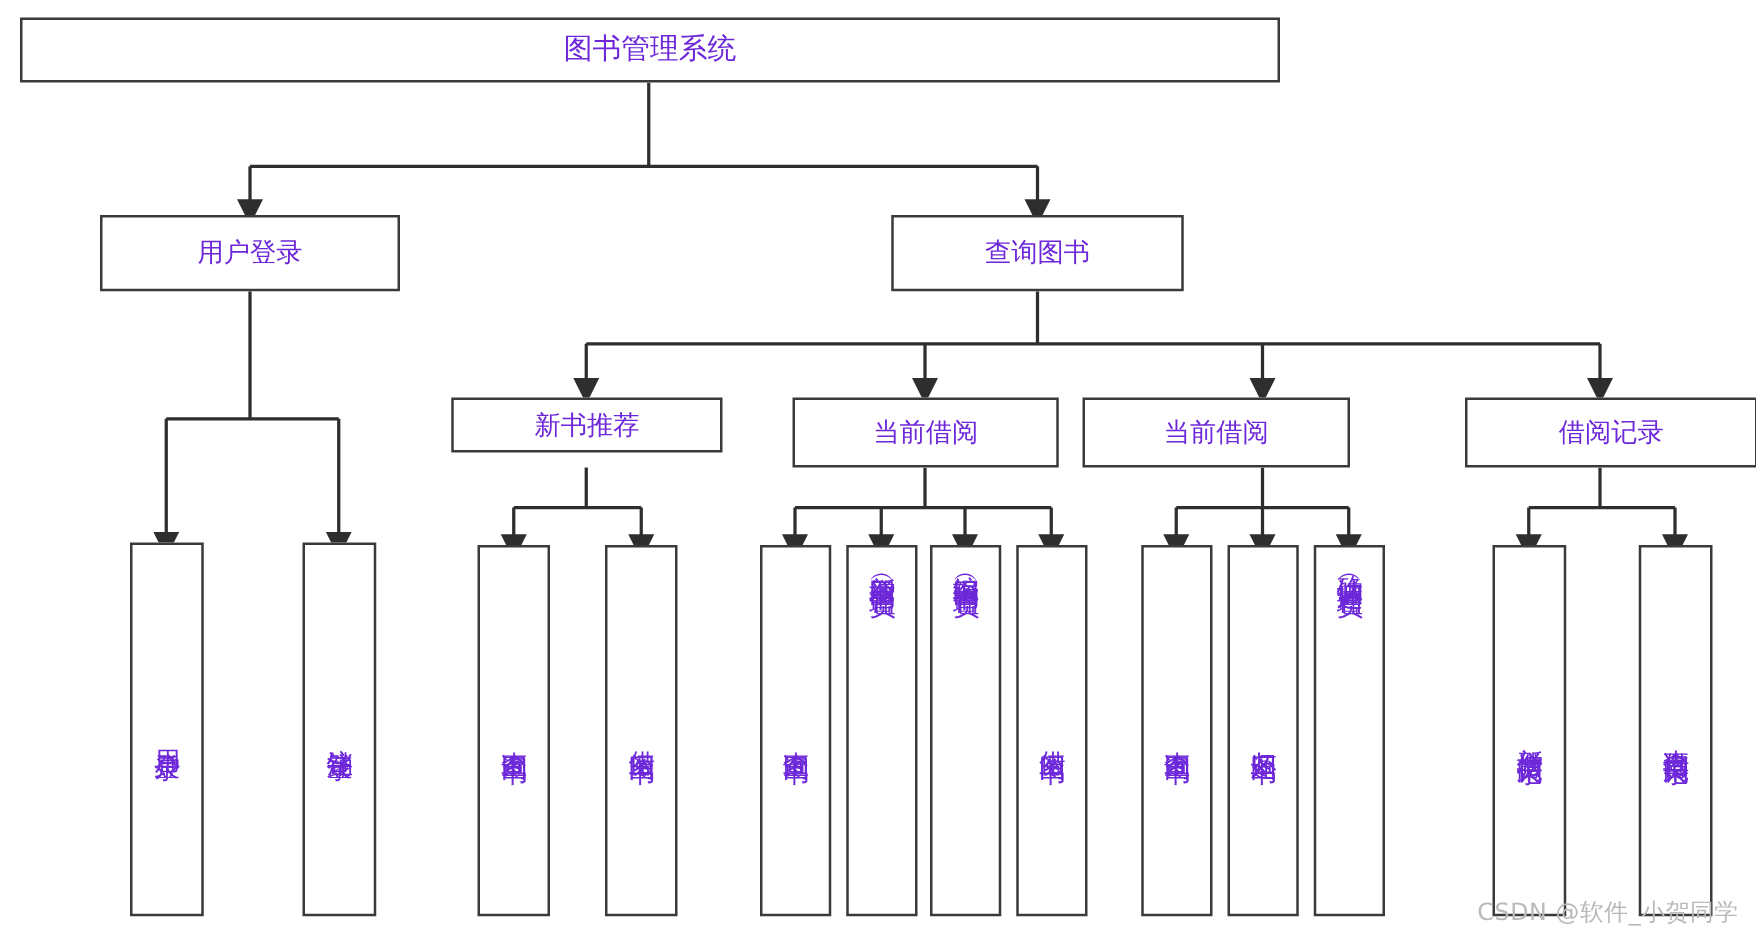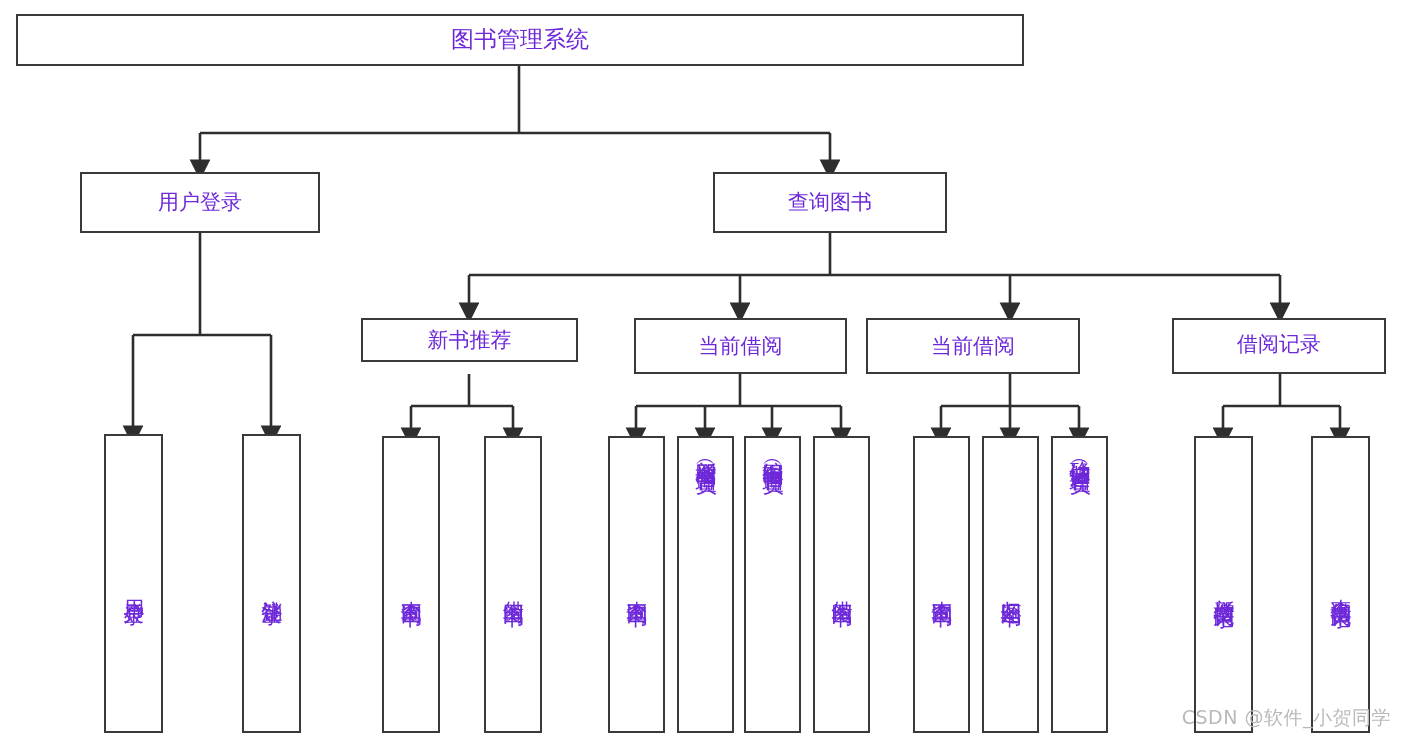--- a/index.html
+++ b/index.html
@@ -58,21 +58,21 @@
     letter-spacing: 2px;
     white-space: nowrap;
     margin: 0 auto;
   }
   .node-leaf.center-text {
     align-items: center;
   }
   .watermark {
     position: absolute;
     right: 14px;
-    bottom: 16px;
+    bottom: 4px;
     font-size: 19px;
     color: #b9b9b9;
     letter-spacing: 0.5px;
     white-space: nowrap;
   }
 </style>
 </head>
 <body>
 
 <div id="diagram">
@@ -144,21 +144,21 @@
   </div>
 
   <div class="node node-h" style="left:634px; top:318px; width:213px; height:56px;">
     <span class="label">当前借阅</span>
   </div>
 
   <div class="node node-h" style="left:866px; top:318px; width:214px; height:56px;">
     <span class="label">当前借阅</span>
   </div>
 
-  <div class="node node-h" style="left:1172px; top:318px; width:214px; height:56px;font-family:Liberation Mono, monospace;">
+  <div class="node node-h" style="left:1172px; top:318px; width:234px; height:56px;">
     <span class="label">借阅记录</span>
   </div>
 
   <div class="node node-leaf center-text" style="left:104px; top:434px; width:59px; height:299px;">
     <span class="label">用户登录</span>
   </div>
   <div class="node node-leaf center-text" style="left:242px; top:434px; width:59px; height:299px;">
     <span class="label">注销登录</span>
   </div>
 

